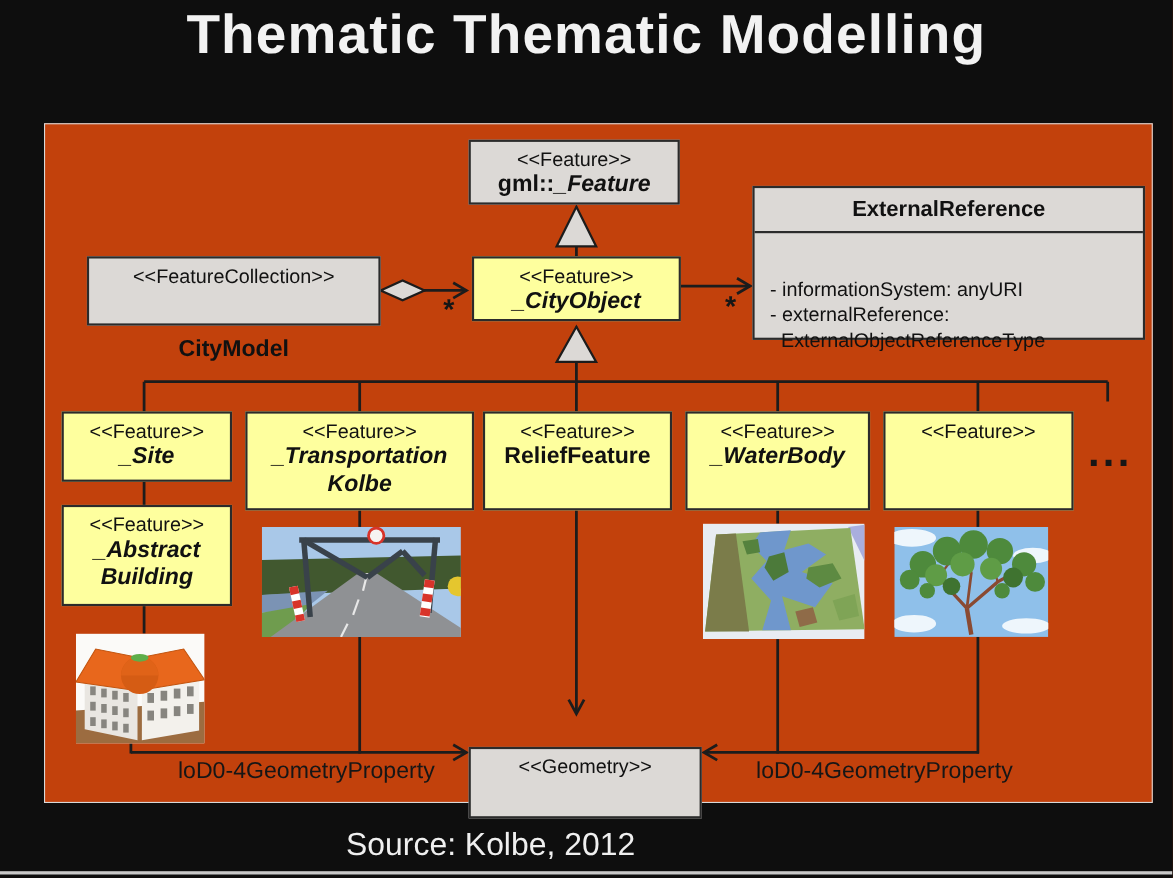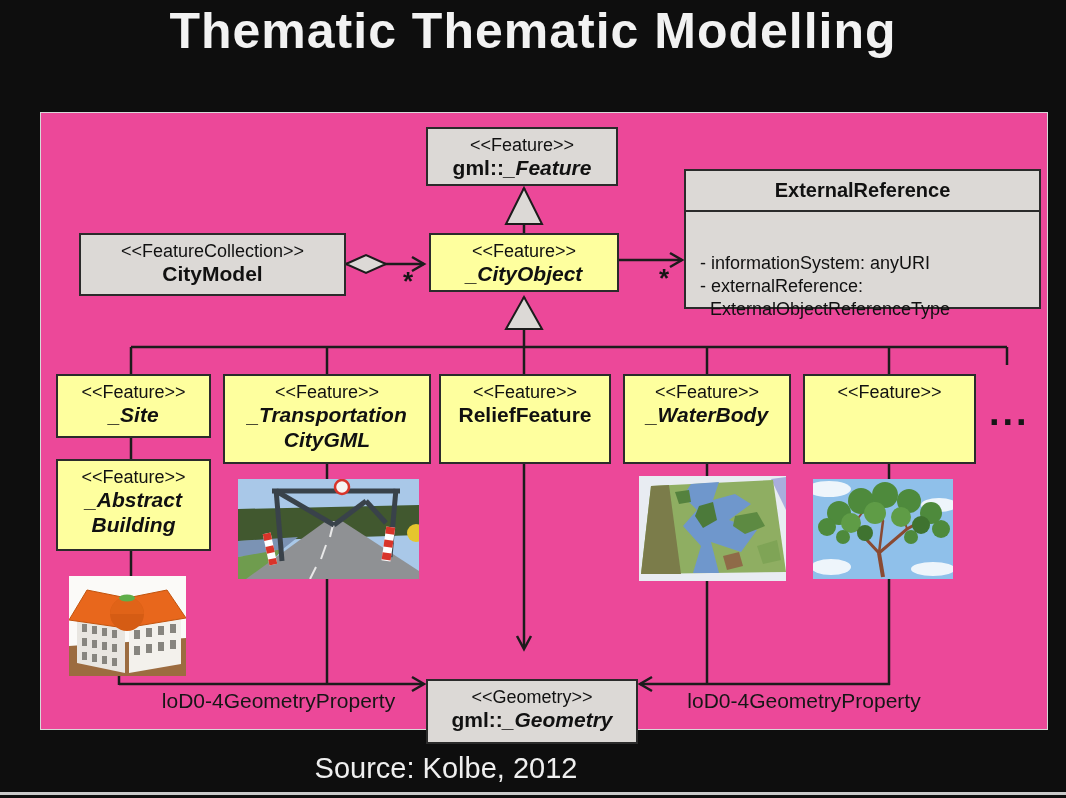--- a/index.html
+++ b/index.html
@@ -7,21 +7,21 @@
   body { font-family:"Liberation Sans", sans-serif; }
   .stage { position:relative; width:1066px; height:798px; background:#0e0e0e; overflow:hidden; }
 
   .page-title {
     position:absolute; left:0; top:2px; width:1066px; text-align:center;
     font-size:50px; font-weight:800; letter-spacing:1px; color:#f2f2f2;
   }
 
   .panel {
     position:absolute; left:40px; top:112px; width:1008px; height:618px;
-    background:#ec4899; border:1px solid #d8d8d8;
+    background:#c2410c; border:1px solid #d8d8d8;
   }
 
   .conn { position:absolute; left:0; top:0; width:1008px; height:618px; }
 
   .node {
     position:absolute; border:2px solid #2b2b2b; text-align:center;
     display:flex; flex-direction:column; justify-content:flex-start;
     padding-top:6px; line-height:1.18; color:#111;
   }
   .node.yellow { background:#feff9e; }
@@ -101,38 +101,38 @@
 
     <div class="node gray" style="left:643px;top:56px;width:357px;height:140px;padding-top:0;gap:40px;">
       <div class="er-head">ExternalReference</div>
       <div class="er-body">
         <div>- informationSystem: anyURI</div>
         <div>- externalReference:</div>
         <div class="er-line3">ExternalObjectReferenceType</div>
       </div>
     </div>
 
-    <div class="node gray" style="left:38px;top:120px;width:267px;height:63px;">
+    <div class="node gray" style="left:38px;top:120px;width:267px;height:63px;gap:44px;">
       <div class="stereo">&lt;&lt;FeatureCollection&gt;&gt;</div>
       <div class="nm">CityModel</div>
     </div>
 
     <div class="node yellow" style="left:388px;top:120px;width:190px;height:59px;">
       <div class="stereo">&lt;&lt;Feature&gt;&gt;</div>
       <div class="nm it">_CityObject</div>
     </div>
 
     <div class="node yellow" style="left:15px;top:261px;width:155px;height:64px;">
       <div class="stereo">&lt;&lt;Feature&gt;&gt;</div>
       <div class="nm it">_Site</div>
     </div>
 
     <div class="node yellow" style="left:182px;top:261px;width:208px;height:90px;">
       <div class="stereo">&lt;&lt;Feature&gt;&gt;</div>
-      <div class="nm it">_Transportation CityGML</div>
+      <div class="nm it">_Transportation Kolbe</div>
     </div>
 
     <div class="node yellow" style="left:398px;top:261px;width:172px;height:90px;">
       <div class="stereo">&lt;&lt;Feature&gt;&gt;</div>
       <div class="nm">ReliefFeature</div>
     </div>
 
     <div class="node yellow" style="left:582px;top:261px;width:168px;height:90px;">
       <div class="stereo">&lt;&lt;Feature&gt;&gt;</div>
       <div class="nm it">_WaterBody</div>
@@ -142,21 +142,20 @@
       <div class="stereo">&lt;&lt;Feature&gt;&gt;</div>
     </div>
 
     <div class="node yellow" style="left:15px;top:346px;width:155px;height:92px;">
       <div class="stereo">&lt;&lt;Feature&gt;&gt;</div>
       <div class="nm it">_Abstract Building</div>
     </div>
 
     <div class="node gray" style="left:385px;top:566px;width:212px;height:65px;">
       <div class="stereo">&lt;&lt;Geometry&gt;&gt;</div>
-      <div class="nm"><span>gml::</span><span class="it">_Geometry</span></div>
     </div>
 
     <div class="star" style="left:362px;top:155px;">*</div>
     <div class="star" style="left:618px;top:152px;">*</div>
     <div class="dots" style="left:948px;top:292px;">...</div>
 
     <div class="prop-label" style="left:95px;top:576px;width:285px;">loD0-4GeometryProperty</div>
     <div class="prop-label" style="left:628px;top:576px;width:270px;">loD0-4GeometryProperty</div>
 
     <div class="imgbox" style="left:28px;top:463px;">

